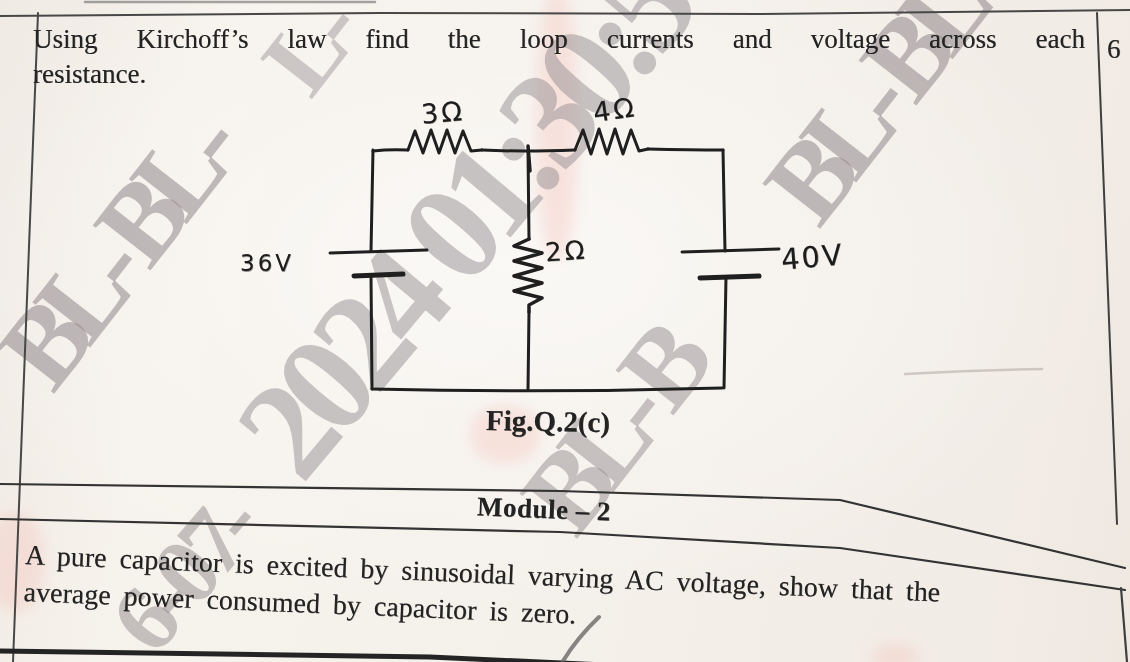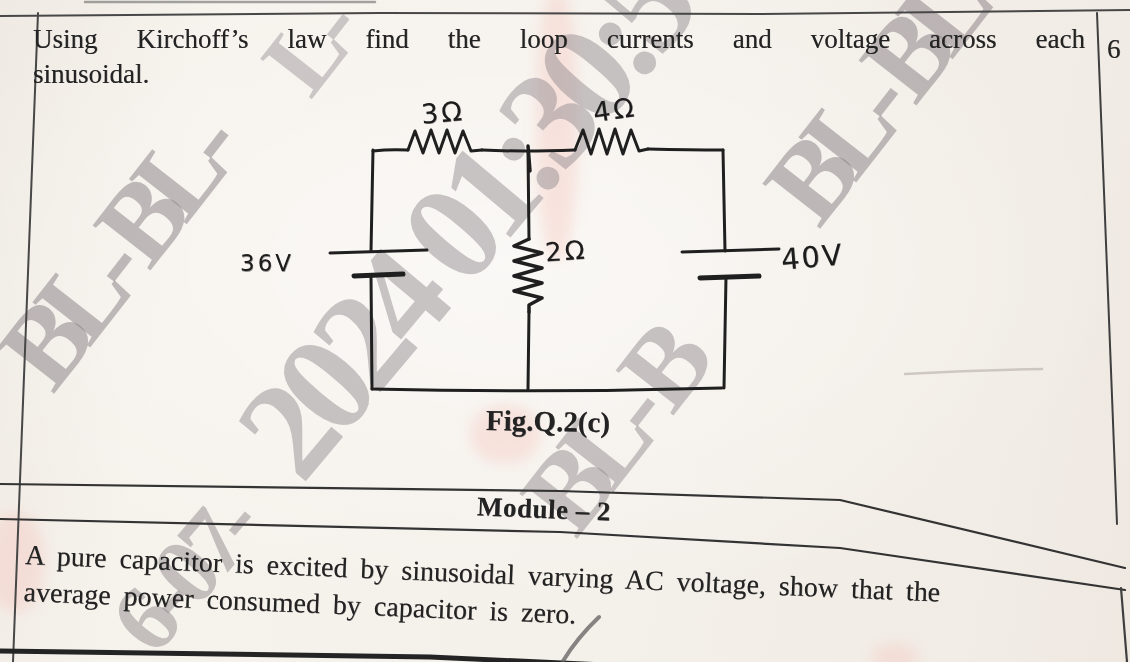--- a/index.html
+++ b/index.html
@@ -96,21 +96,21 @@
   </svg>
 
   <div class="hand" style="left:421px;top:97px;transform:rotate(-5deg);">3Ω</div>
   <div class="hand" style="left:593px;top:94px;transform:rotate(-8deg);">4Ω</div>
   <div class="hand" style="left:545px;top:236px;font-size:26px;transform:rotate(-4deg);">2Ω</div>
   <div class="hand" style="left:240px;top:250px;font-size:23px;">36V</div>
   <div class="hand" style="left:781px;top:240px;font-size:29px;transform:rotate(-5deg);letter-spacing:2px;">40V</div>
 
   <div class="abs print" id="q-top">
     <div class="j">Using Kirchoff’s law find the loop currents and voltage across each</div>
-    <div>sinusoidal.</div>
+    <div>resistance.</div>
   </div>
 
   <div class="abs print" id="marks">6</div>
 
   <div class="abs print" id="fig-caption">Fig.Q.2(c)</div>
 
   <div class="abs print" id="module-header">Module – 2</div>
 
   <div class="abs print" id="q-bottom">
     <div>A pure capacitor is excited by sinusoidal varying AC voltage, show that the</div>

